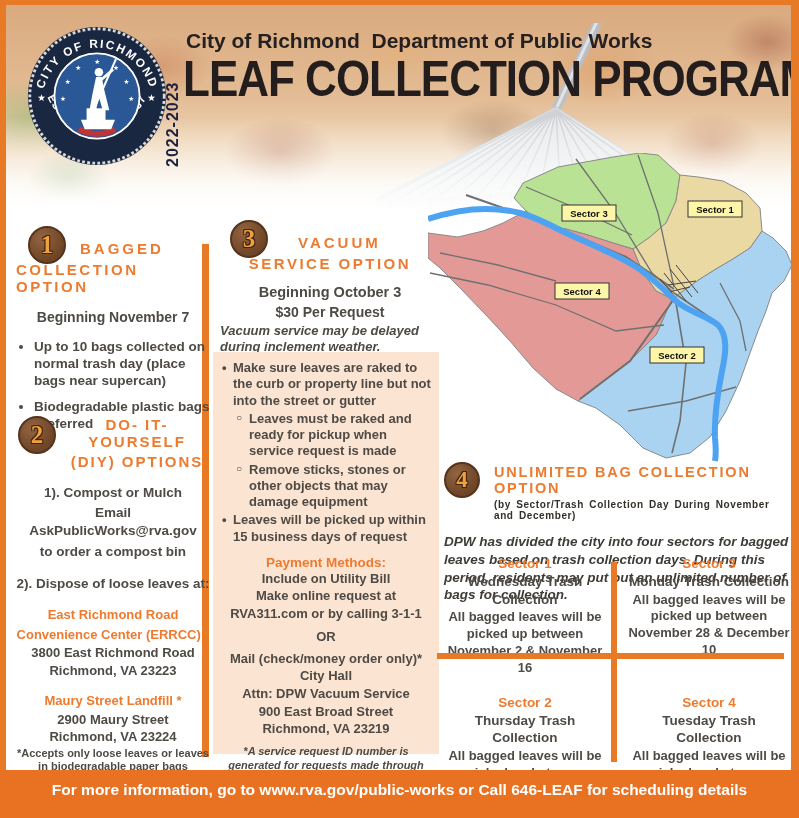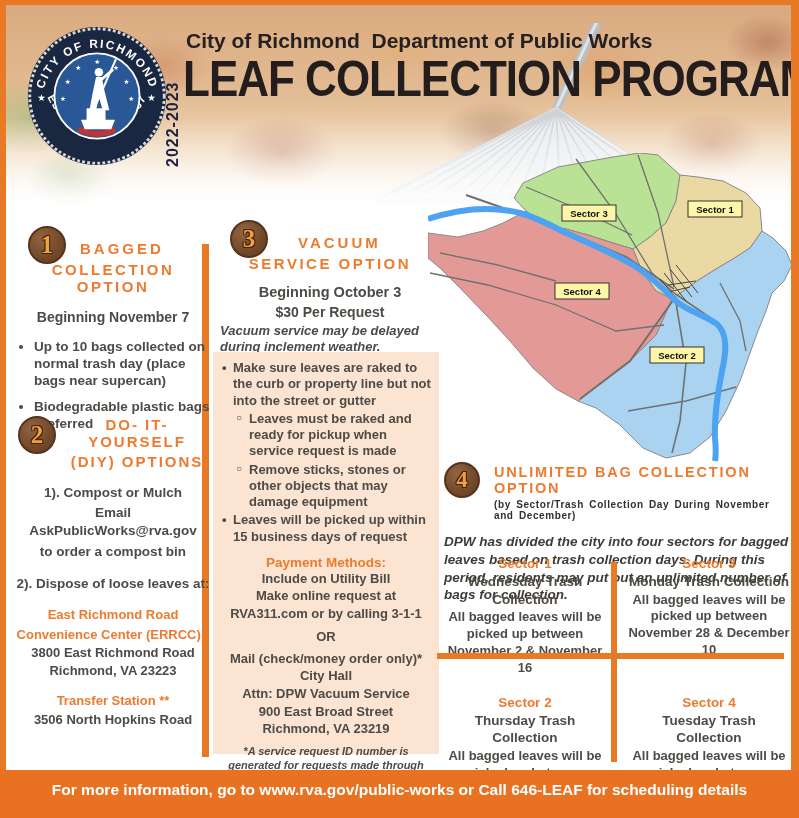--- a/index.html
+++ b/index.html
@@ -34,21 +34,21 @@
   .badge{position:absolute;width:38px;height:38px;border-radius:50%;
          background:radial-gradient(circle at 35% 30%,#936441,#6e4526 70%);
          border:2px solid #54341c;box-sizing:border-box;text-align:center;line-height:33px;
          font-family:"Liberation Serif","DejaVu Serif",serif;font-size:25px;font-weight:bold;color:#f2a03c;
          text-shadow:1px 1px 0 #3e2512,-1px -1px 0 #3e2512,1px -1px 0 #3e2512,-1px 1px 0 #3e2512;}
   .sec-title{color:#ED7B2F;font-weight:bold;}
   
   .sec1{position:absolute;left:16px;top:226px;width:194px;z-index:4;}
   .sec1 .badge{left:12px;top:0;}
   .sec1 .t1{margin-left:64px;font-size:15px;letter-spacing:3px;padding-top:14px;}
-  .sec1 .t2{text-align:center;font-size:15px;letter-spacing:2.5px;margin-top:4px;}
+  .sec1 .t2{font-size:15px;letter-spacing:2.5px;margin-top:4px;}
   .start-line{text-align:center;font-size:14px;font-weight:bold;margin-top:14px;color:#4e4a45;}
   .b-list{margin:14px 0 0 4px;padding-left:14px;font-size:13.5px;font-weight:bold;line-height:1.25;}
   .b-list li{margin-bottom:9px;}
   .sec2{position:absolute;left:14px;top:414px;width:198px;z-index:4;text-align:center;}
   .sec2 .badge{left:4px;top:2px;}
   .sec2 .t1{margin-left:48px;font-size:15px;letter-spacing:2px;padding-top:2px;text-align:center;}
   .sec2 .t2{margin-left:48px;text-align:center;font-size:15px;letter-spacing:2px;margin-top:3px;}
   .diy-line{font-size:13.5px;font-weight:bold;margin-top:10px;line-height:1.35;}
   .loc{margin-top:12px;}
   .loc-name{color:#ED7B2F;font-weight:bold;font-size:13px;line-height:1.5;}
@@ -212,20 +212,26 @@
     <div class="sec-title t2">(DIY) OPTIONS</div>
     <div class="diy-line" style="margin-top:14px;">1). Compost or Mulch</div>
     <div class="diy-line" style="margin-top:2px;">Email AskPublicWorks@rva.gov</div>
     <div class="diy-line" style="margin-top:2px;">to order a compost bin</div>
     <div class="diy-line" style="margin-top:14px;">2). Dispose of loose leaves at:</div>
     <div class="loc">
       <div class="loc-name">East Richmond Road Convenience Center (ERRCC) *</div>
       <div class="loc-addr">3800 East Richmond Road</div>
       <div class="loc-addr">Richmond, VA 23223</div>
     </div>
+    <div class="loc">
+      <div class="loc-name">Maury Street Landfill *</div>
+      <div class="loc-addr">2900 Maury Street</div>
+      <div class="loc-addr">Richmond, VA 23224</div>
+      <div class="loc-note">*Accepts only loose leaves or leaves in biodegradable paper bags</div>
+    </div>
     <div class="loc italic-note">
       <div class="loc-name">Transfer Station **</div>
       <div class="loc-addr">3506 North Hopkins Road</div>
 
     </div>
   </section>
 
   <section class="sec3">
     <div class="badge"><span>3</span></div>
     <div class="sec-title t1">VACUUM</div>

